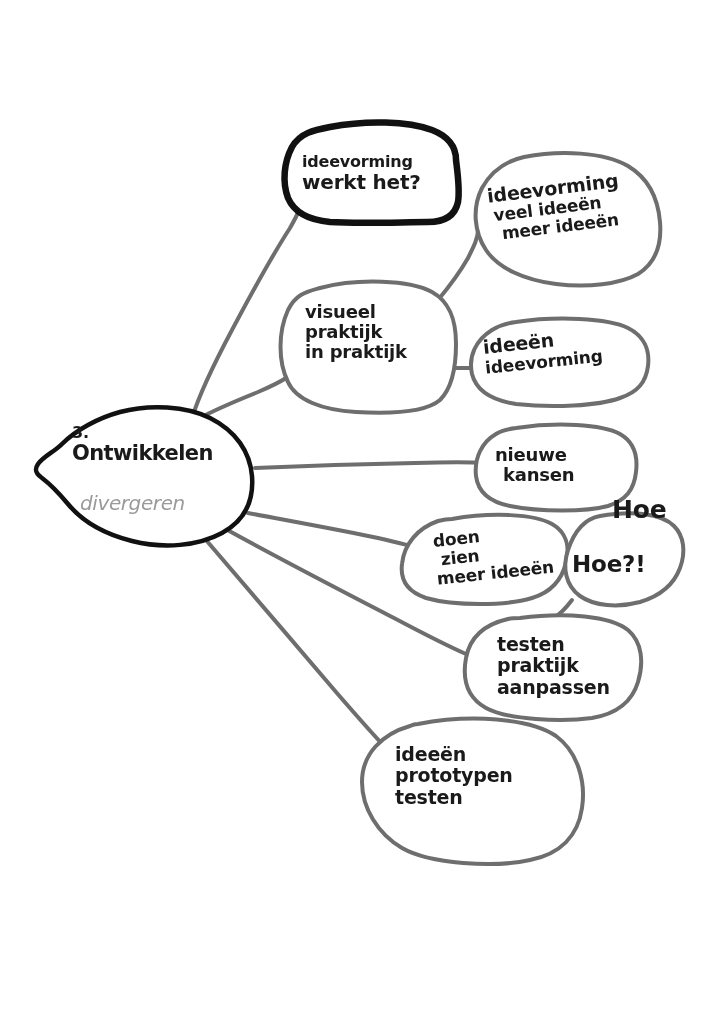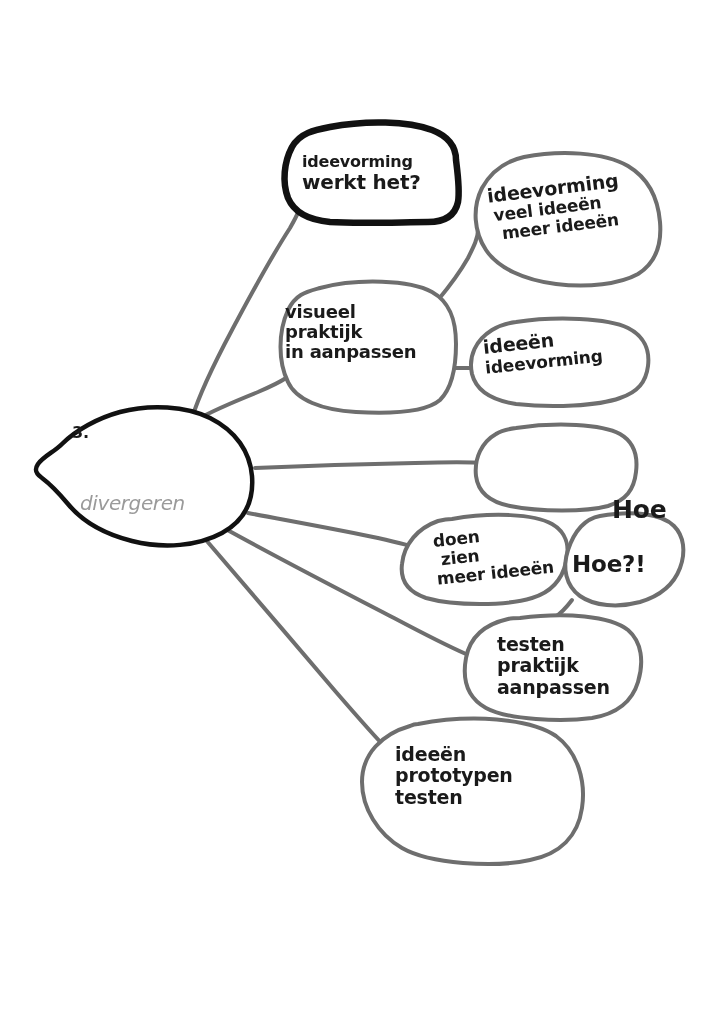--- a/index.html
+++ b/index.html
@@ -77,21 +77,21 @@
     top: 186px;
     font-size: 17px;
     transform: rotate(-7deg);
     transform-origin: left top;
   }
   #n-ideevorming .l1 { font-size: 19px; }
   #n-ideevorming .l2 { font-size: 17px; padding-left: 4px; }
   #n-ideevorming .l3 { font-size: 17px; padding-left: 10px; }
   
   #n-visueel {
-    left: 285px;
+    left: 305px;
     top: 302px;
     font-size: 18px;
   }
   
   #n-ideeen-ideevorming {
     left: 482px;
     top: 337px;
     font-size: 18px;
     transform: rotate(-6deg);
     transform-origin: left top;
@@ -259,45 +259,50 @@
              C494,868 430,864 402,848
              C378,834 362,808 362,782
              C362,754 382,734 410,726
              C412,725 415,724 418,724 Z"></path>
   </svg>
 
   <div class="label-layer">
 
     <div class="node-text" id="central-title">
       <span class="l1">3.</span><br>
+      <span class="l2">Ontwikkelen</span>
     </div>
     <div class="node-text" id="central-subtitle">divergeren</div>
 
     <div class="node-text" id="n-uitproberen">
       <span class="l1">ideevorming</span><br>
       <span class="l2">werkt het?</span>
     </div>
 
     <div class="node-text" id="n-ideevorming">
       <span class="l1">ideevorming</span><br>
       <span class="l2">veel ideeën</span><br>
       <span class="l3">meer ideeën</span>
     </div>
 
     <div class="node-text" id="n-visueel">
       <span class="l1">visueel</span><br>
       <span class="l2">praktijk</span><br>
-      <span class="l3">in aanpassen</span>
+      <span class="l3">in praktijk</span>
     </div>
 
     <div class="node-text" id="n-ideeen-ideevorming">
       <span class="l1">ideeën</span><br>
       <span class="l2">ideevorming</span>
     </div>
 
+    <div class="node-text" id="n-nieuwe-kansen">
+      <span class="l1">nieuwe</span><br>
+      <span class="l2">kansen</span>
+    </div>
 
     <div class="node-text" id="n-doen-zien">
       <span class="l1">doen</span><br>
       <span class="l2">zien</span><br>
       <span class="l3">meer ideeën</span>
     </div>
 
     <div class="node-text" id="n-hoe-big">Hoe</div>
     <div class="node-text" id="n-hoe-small">Hoe?!</div>
 

